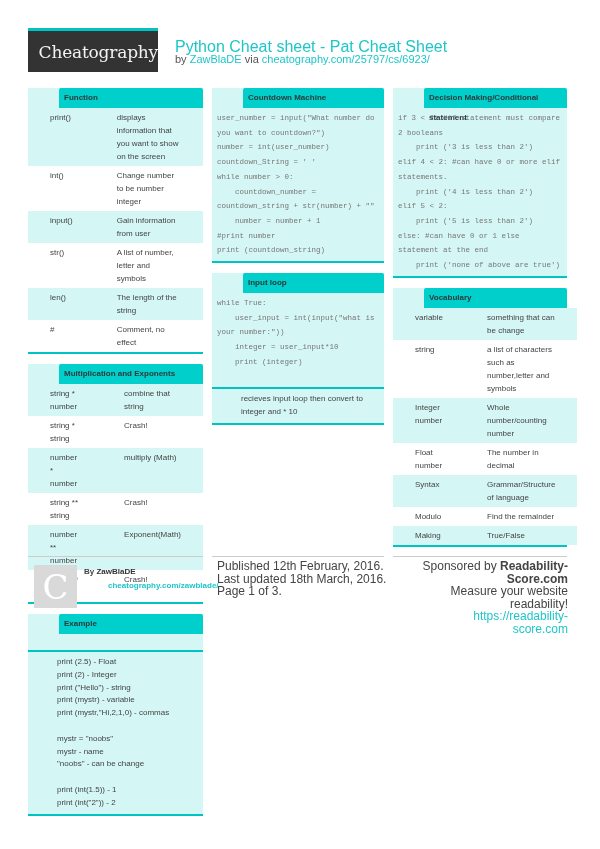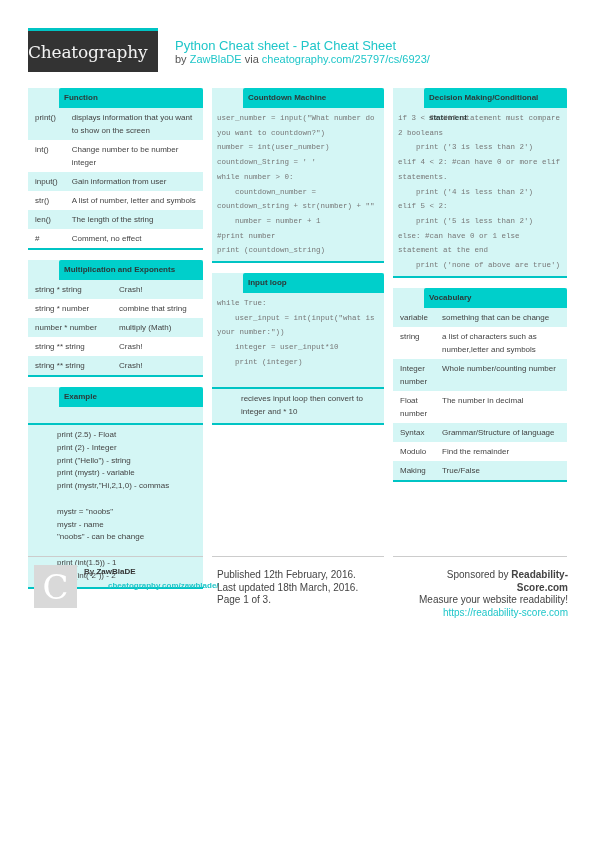--- a/index.html
+++ b/index.html
@@ -1,58 +1,58 @@
 <!DOCTYPE html>
 <html><head>
 <meta charset="utf-8">
 <style>
   html, body { margin: 0; padding: 0; background: #ffffff; }
   body { width: 600px; height: 849px; position: relative; overflow: hidden;
          font-family: "Liberation Sans", sans-serif; color: #333; }
 
   .logo { position: absolute; left: 28px; top: 28px; width: 130px; height: 44px;
           background: #333333; border-top: 3px solid #00c4c4; box-sizing: border-box;
-          display: flex; align-items: center; justify-content: flex-start; }
+          display: flex; align-items: center; justify-content: flex-end; }
   .logo span { font-family: "DejaVu Serif", serif; color: #f2f2f2; font-size: 17px; letter-spacing: -0.2px; }
 
-  .title { position: absolute; left: 175px; top: 38px; font-size: 13px; color: #1fc6c9; }
+  .title { position: absolute; left: 175px; top: 38px; font-size: 16px; color: #1fc6c9; }
   .byline { position: absolute; left: 175px; top: 53px; font-size: 11px; color: #555; }
   .byline a { color: #1fc6c9; text-decoration: none; }
 
   .col { position: absolute; top: 88px; }
   .col1 { left: 28px; width: 175px; }
   .col2 { left: 212px; width: 172px; }
   .col3 { left: 393px; width: 174px; }
 
   .box { margin-bottom: 10px; border-bottom: 2px solid #00c4c4; background: #d4f6f5; }
   .box-h { background: #00cfcb; color: #2b3a3a; font-weight: bold; font-size: 8px;
            padding: 0 5px; height: 20px; line-height: 20px; border-top-left-radius: 2px; border-top-right-radius: 2px; margin-left: 31px; }
 
   table.kv { width: 100%; border-collapse: collapse; font-size: 8px; color: #444; }
-  table.kv td { padding: 3px 7px; vertical-align: top; line-height: 13px; }
+  table.kv td { padding: 3px 22px; vertical-align: top; line-height: 13px; }
   table.kv tr:nth-child(odd) td { background: #d4f6f5; }
   table.kv tr:nth-child(even) td { background: #ffffff; }
 
   .code { font-family: "Liberation Mono", monospace; font-size: 7.5px; color: #777;
           padding: 3px 5px; line-height: 14.7px; white-space: pre-wrap; }
   .text { font-size: 8px; color: #444; padding: 4px 5px; line-height: 12.8px; white-space: pre-wrap; margin-left: 24px; }
   .divider { border-top: 2px solid #00c4c4; }
   .spacer { height: 16px; }
 
   .footer { position: absolute; top: 556px; }
   .f1 { left: 28px; width: 175px; border-top: 1px solid #ccc; }
   .f2 { left: 212px; width: 172px; border-top: 1px solid #ccc; }
   .f3 { left: 393px; width: 174px; border-top: 1px solid #ccc; text-align: right; }
   .avatar { position: absolute; left: 6px; top: 8px; width: 43px; height: 43px; background: #d9d9d9;
             display: flex; align-items: center; justify-content: center; }
   .avatar span { font-family: "DejaVu Serif", serif; color: #ffffff; font-size: 34px; }
   .f1 .info { position: absolute; left: 56px; top: 8px; font-size: 8px; line-height: 14px; color: #444; width: 130px; font-weight: bold; }
   .f1 .info b { color: #333; }
   .f1 .info a, .f3 a { color: #1fc6c9; text-decoration: none; padding-left: 24px; }
-  .f2 .info, .f3 .info { position: absolute; left: 5px; top: 12px; font-size: 10px; line-height: 12.5px; color: #444; width: 170px; }
+  .f2 .info, .f3 .info { position: absolute; left: 5px; top: 3px; font-size: 12px; line-height: 12.5px; color: #444; width: 170px; }
 </style>
 </head>
 <body>
 
 <div class="logo">
   <span>Cheatography</span>
 </div>
 <div class="title">Python Cheat sheet - Pat Cheat Sheet</div>
 <div class="byline">
   <span>by</span>
@@ -100,34 +100,38 @@
 
   <div class="box">
     <div class="box-h">Multiplication and Exponents</div>
     <table class="kv">
       <colgroup>
           <col style="width:84px">
           <col>
         </colgroup>
       <tbody>
           <tr>
+            <td>string * number</td>
+            <td>combine that string</td>
+          </tr>
+      <tr>
             <td>string * string</td>
             <td>Crash!</td>
           </tr>
       <tr>
-            <td>string * number</td>
-            <td>combine that string</td>
-          </tr>
-      <tr>
             <td>number * number</td>
             <td>multiply (Math)</td>
           </tr>
       <tr>
             <td>string ** string</td>
             <td>Crash!</td>
+          </tr>
+      <tr>
+            <td>number ** number</td>
+            <td>Exponent(Math)</td>
           </tr>
       <tr>
             <td>string ** string</td>
             <td>Crash!</td>
           </tr>
     </tbody>
       </table>
   </div>
 
   <div class="box">

